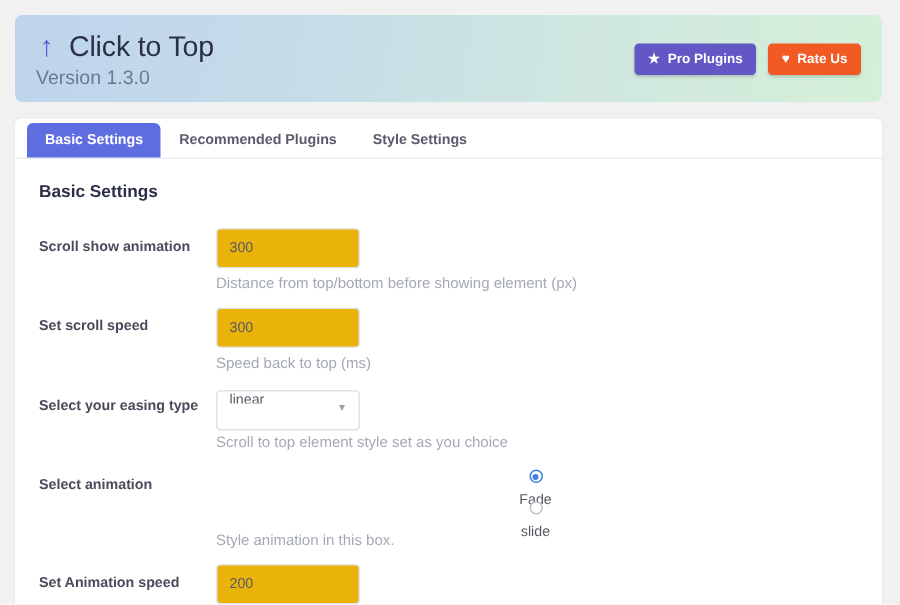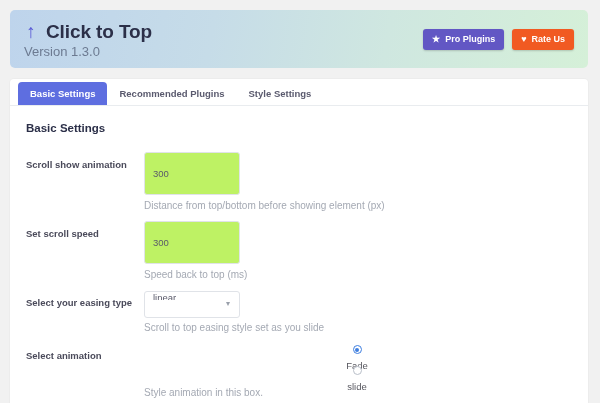--- a/index.html
+++ b/index.html
@@ -56,21 +56,21 @@
     position: relative;
     color: #5b5bd6;
     font-size: 19px;
     line-height: 19px;
     font-weight: 400;
     text-align: center;
   }
 
   .app-title {
     font-size: 19px;
-    font-weight: bold;
+    font-weight: normal;
     color: #2b2f48;
     letter-spacing: -0.1px;
     line-height: 22px;
   }
 
   .app-version {
     margin-top: 3px;
     margin-left: 0;
     font-size: 13px;
     color: #6c7a91;
@@ -172,24 +172,24 @@
     padding-top: 7px;
     line-height: 12px;
   }
 
   .field-control {
     flex: 1;
   }
 
   .txt-input {
     width: 96px;
-    height: 43px;
+    height: 27px;
     border: 1px solid #e0e3e8;
     border-radius: 3px;
-    background: #bef264;
+    background: #eab308;
     font-family: "Liberation Sans", sans-serif;
     font-size: 9.5px;
     color: #5a5a6a;
     padding: 0 8px;
     outline: none;
   }
 
   .select-wrap {
     position: relative;
     width: 96px;
@@ -336,21 +336,21 @@
 
       <div class="field-row">
         <div class="field-label">Select your easing type</div>
         <div class="field-control">
           <div class="select-wrap">
             <select class="sel-input">
               <option>linear</option>
             </select>
             <span class="chevron-down-icon">▾</span>
           </div>
-          <div class="help-text">Scroll to top easing style set as you slide</div>
+          <div class="help-text">Scroll to top element style set as you choice</div>
         </div>
       </div>
 
       <div class="field-row">
         <div class="field-label">Select animation</div>
         <div class="field-control">
           <div class="radio-group">
             <div class="radio-item">
               <span class="radio-dot checked"></span>
               <span class="radio-label">Fade</span>

